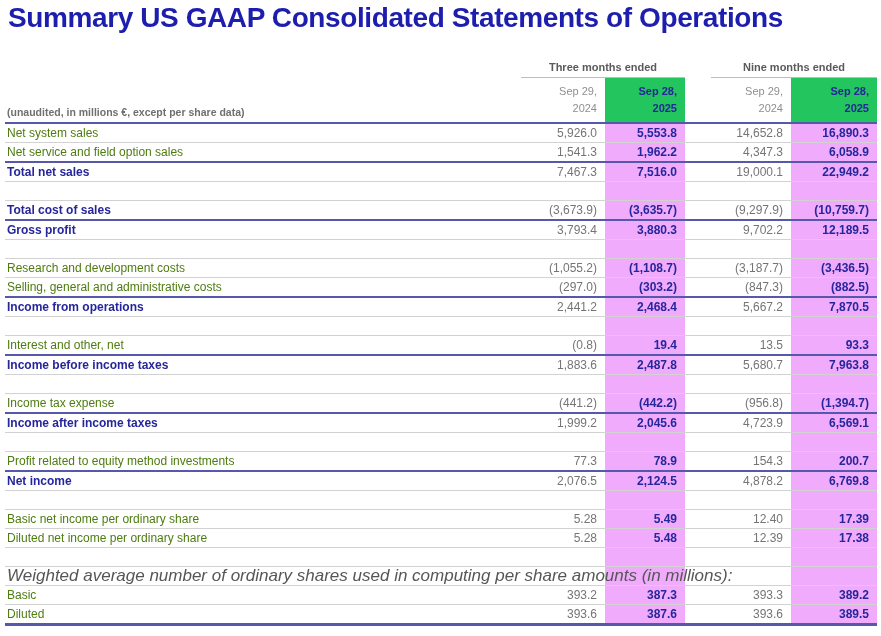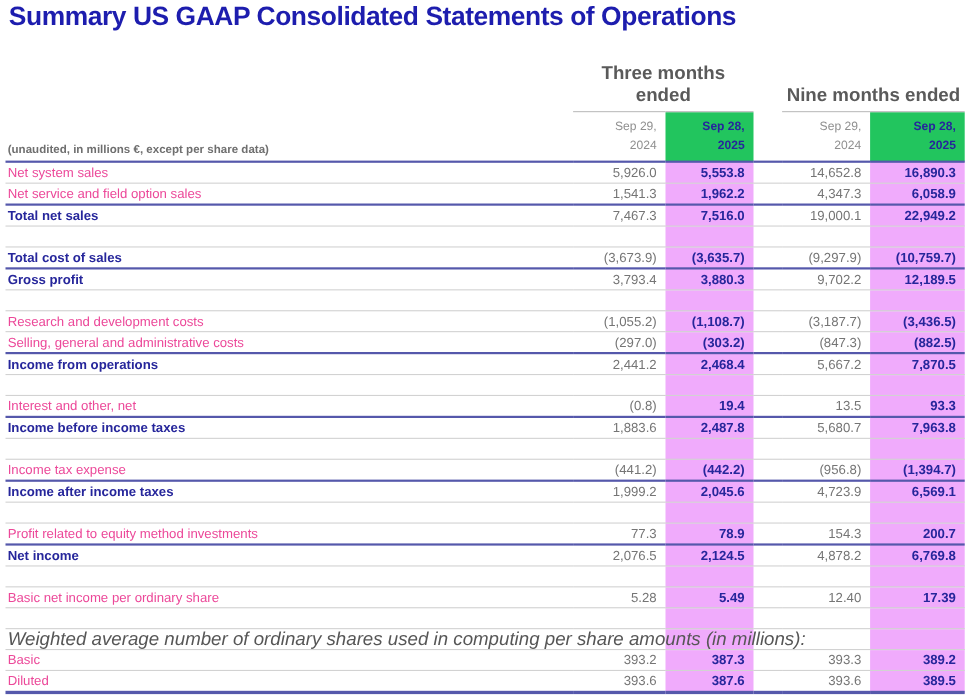--- a/index.html
+++ b/index.html
@@ -8,35 +8,35 @@
     font-family: "Liberation Sans", sans-serif;
   }
   .page {
     position: relative;
     width: 881px; height: 636px;
     overflow: hidden;
     background: #ffffff;
   }
   .title {
     margin: 2px 0 0 8px;
-    font-size: 24px;
+    font-size: 28px;
     font-weight: bold;
     letter-spacing: -0.4px;
     color: #1d1dae;
     white-space: nowrap;
   }
   table.stmt {
     border-collapse: collapse;
     table-layout: fixed;
     width: 872px;
     margin: 27px 0 0 5px;
   }
   th, td { padding: 0; font-weight: normal; }
   .th-group {
-    font-size: 17px;
+    font-size: 11px;
     font-weight: bold;
     color: #5a5a5a;
     text-align: center;
     vertical-align: bottom;
     padding-bottom: 4px;
     border-bottom: 1px solid #bdbdbd;
   }
   .th-blank { border-bottom: none; }
   tr.date-row th { border-bottom: 2px solid #5558ab; vertical-align: bottom; }
   .th-date {
@@ -55,21 +55,21 @@
     padding: 0 0 4px 2px;
     vertical-align: bottom;
   }
   tbody td {
     height: 18px;
     line-height: 18px;
     font-size: 12px;
     vertical-align: middle;
     white-space: nowrap;
   }
-  .cell-label { color: #ec4899; text-align: left; padding-left: 2px; }
+  .cell-label { color: #4d7c0f; text-align: left; padding-left: 2px; }
   .cell-num   { color: #757575; text-align: right; padding-right: 8px; }
   tbody td.hl { background: #f0abfc; color: #26269b; font-weight: bold; }
   tr.row-total .cell-label { color: #26269b; font-weight: bold; }
   tr.row-note .cell-label { font-style: italic; font-size: 17px; color: #565656; }
   tr.b-gray td         { border-bottom: 1px solid #d2d2d2; }
   tr.b-purple td       { border-bottom: 2px solid #5558ab; }
   tr.b-purple-thick td { border-bottom: 3px solid #5558ab; }
 </style>
 </head>
 <body>
@@ -276,20 +276,28 @@
           <td class="cell-num hl"></td>
         </tr>
         <tr class="row-regular b-gray">
           <td class="cell-label">Basic net income per ordinary share</td>
           <td class="cell-num">5.28</td>
           <td class="cell-num hl">5.49</td>
           <td></td>
           <td class="cell-num">12.40</td>
           <td class="cell-num hl">17.39</td>
         </tr>
+        <tr class="row-regular b-gray">
+          <td class="cell-label">Diluted net income per ordinary share</td>
+          <td class="cell-num">5.28</td>
+          <td class="cell-num hl">5.48</td>
+          <td></td>
+          <td class="cell-num">12.39</td>
+          <td class="cell-num hl">17.38</td>
+        </tr>
         <tr class="row-blank b-gray">
           <td class="cell-label"></td>
           <td class="cell-num"></td>
           <td class="cell-num hl"></td>
           <td></td>
           <td class="cell-num"></td>
           <td class="cell-num hl"></td>
         </tr>
         <tr class="row-note b-gray">
           <td class="cell-label">Weighted average number of ordinary shares used in computing per share amounts (in millions):</td>

